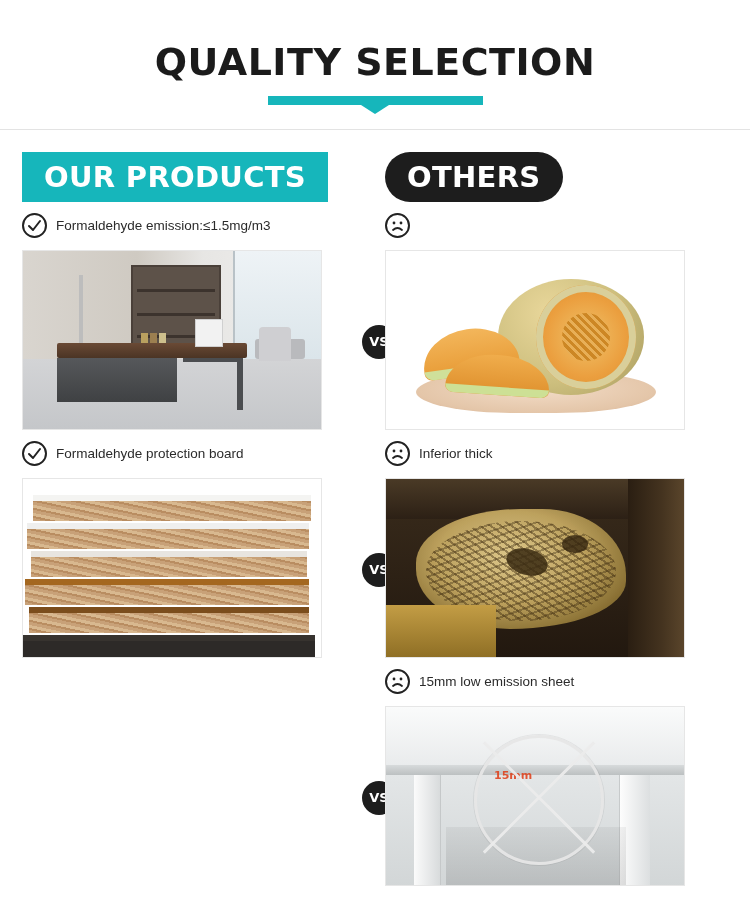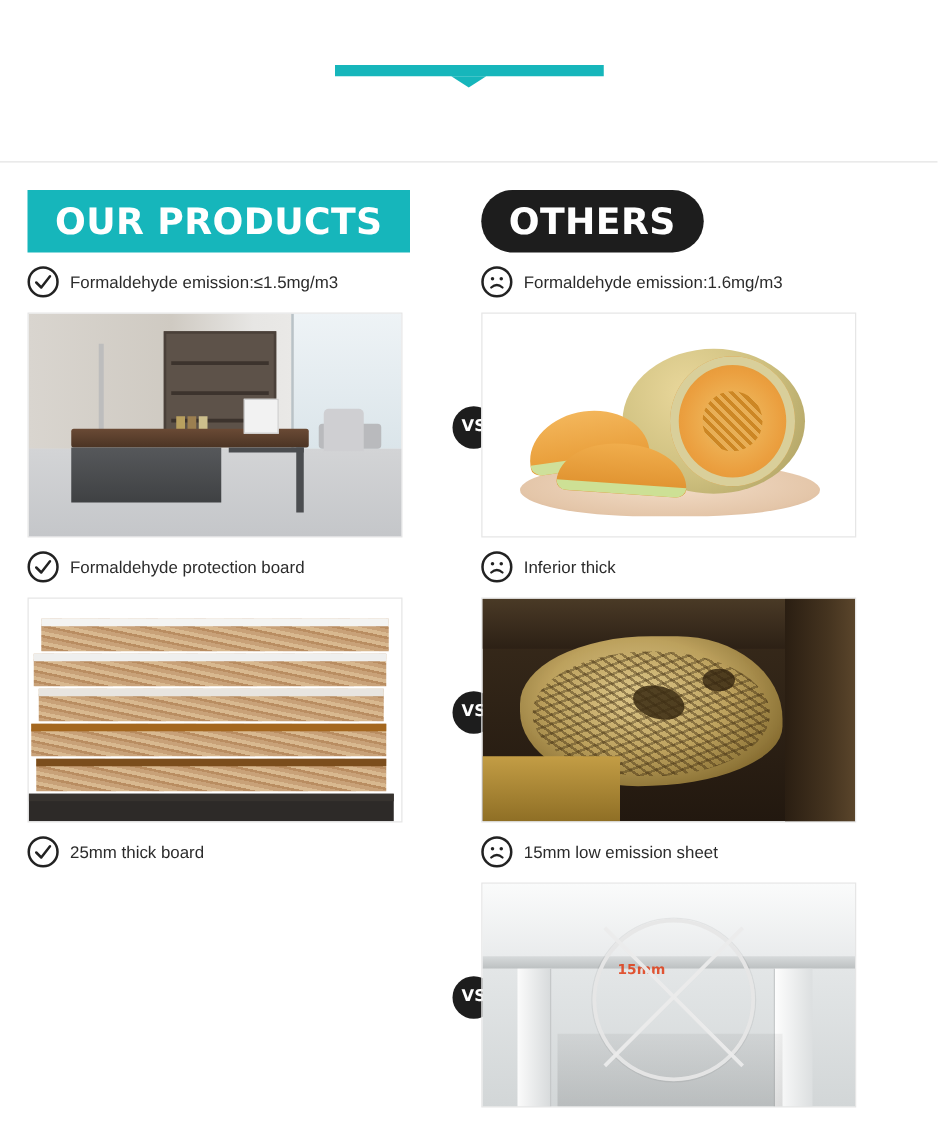--- a/index.html
+++ b/index.html
@@ -402,20 +402,21 @@
   }
   .no-circle:before { transform: rotate(45deg); }
   .no-circle:after  { transform: rotate(-45deg); }
 </style>
 </head>
 <body>
 
 <div class="page">
 
   <div class="header">
+    <div class="header-title">QUALITY SELECTION</div>
     <div class="header-underline">
       <div class="bar"></div>
       <div class="notch"></div>
     </div>
     <div class="header-sep"></div>
   </div>
 
   <div class="cols">
     <div class="tag tag-ours">OUR PRODUCTS</div>
     <div class="tag tag-others">OTHERS</div>
@@ -461,21 +462,20 @@
 
       <div class="cell right">
         <div class="cell-head">
           <span class="face">
             <svg width="21" height="21" viewBox="0 0 21 21">
               <circle cx="7" cy="8" r="1.4" fill="#222"></circle>
               <circle cx="14" cy="8" r="1.4" fill="#222"></circle>
               <path d="M6 15 Q10.5 11 15 15" stroke="#222" stroke-width="1.8" fill="none" stroke-linecap="round"></path>
             </svg>
           </span>
-          <span class="cell-label">Formaldehyde emission:1.6mg/m3</span>
         </div>
         <div class="photo melon">
           <div class="board"></div>
           <div class="whole"></div>
           <div class="cut"></div>
           <div class="seeds"></div>
           <div class="wedge1"></div>
           <div class="wedge2"></div>
         </div>
       </div>
@@ -541,28 +541,20 @@
           <div class="dark2"></div>
           <div class="yellow"></div>
           <div class="rail"></div>
         </div>
       </div>
     </div>
 
     <div class="row">
 
       <div class="cell left">
-        <div class="cell-head">
-          <span class="face">
-            <svg width="21" height="21" viewBox="0 0 21 21">
-                <path d="M5 11 L9 15 L16 6" stroke="#222" stroke-width="2" fill="none" stroke-linecap="round" stroke-linejoin="round"></path>
-              </svg>
-          </span>
-          <span class="cell-label">25mm thick board</span>
-        </div>
       </div>
 
       <div class="vs">VS</div>
 
       <div class="cell right">
         <div class="cell-head">
           <span class="face">
             <svg width="21" height="21" viewBox="0 0 21 21">
               <circle cx="7" cy="8" r="1.4" fill="#222"></circle>
               <circle cx="14" cy="8" r="1.4" fill="#222"></circle>

